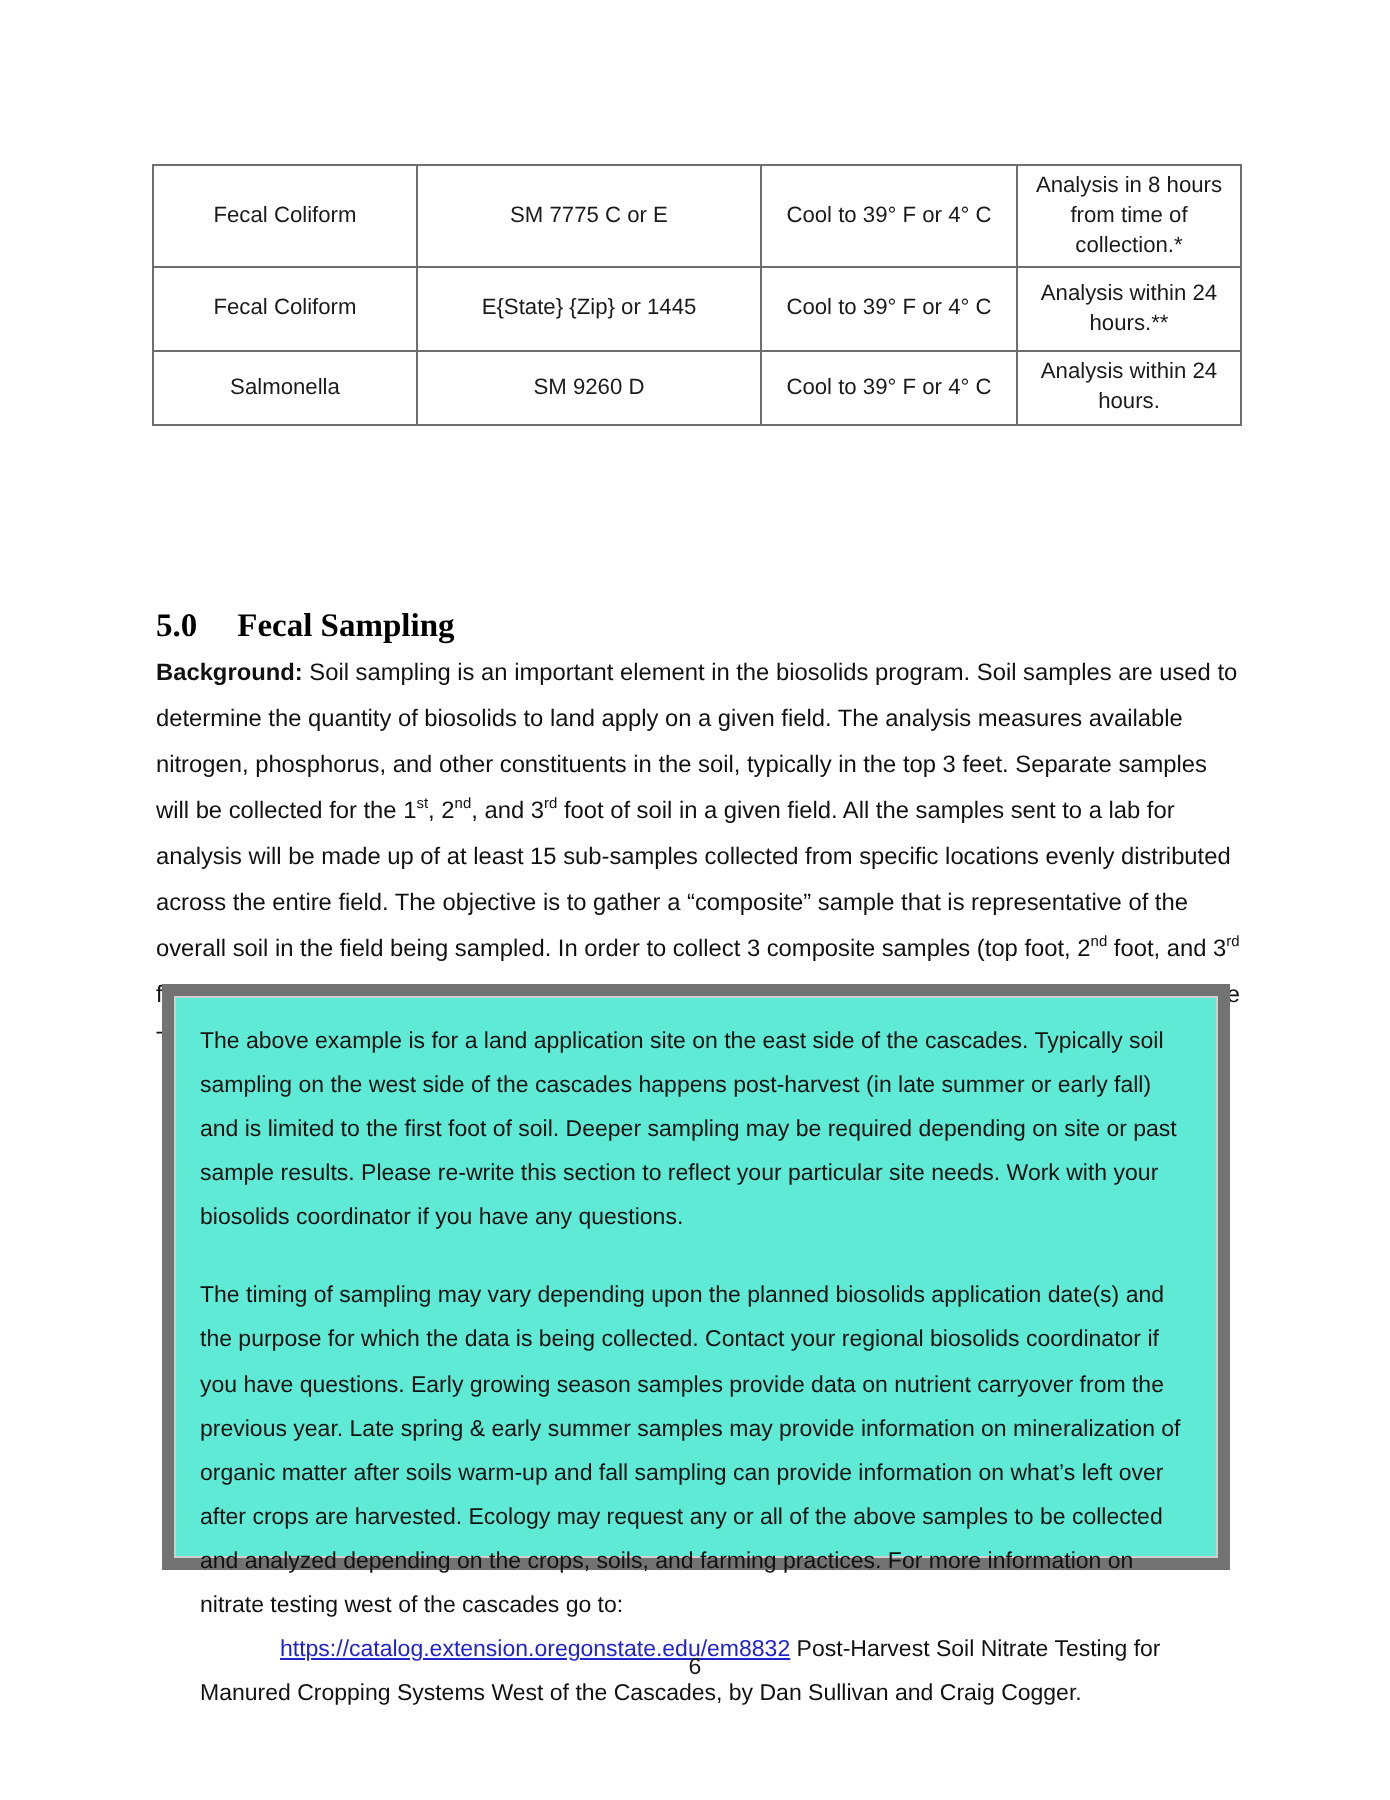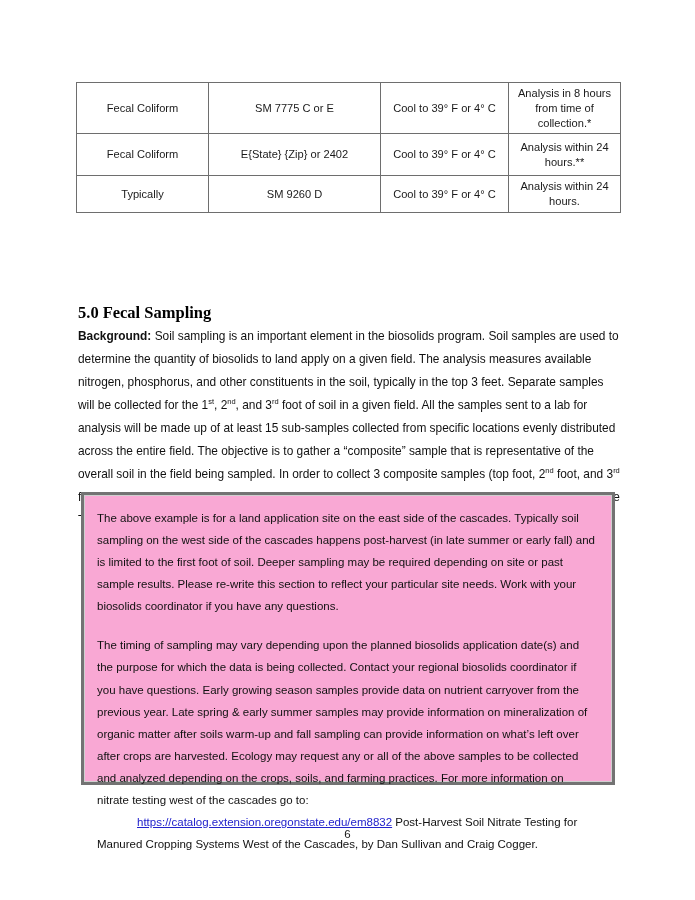--- a/index.html
+++ b/index.html
@@ -73,21 +73,21 @@
   .section-heading {
     position: absolute;
     left: 78px;
     top: 303px;
     font-family: "Liberation Serif", serif;
     font-weight: bold;
     font-size: 16.5px;
     color: #000000;
     white-space: pre;
   }
-  .section-heading .num { margin-right: 4px; }
+  .section-heading .num { margin-right: 20px; }
 
   
   .body-para {
     position: absolute;
     left: 78px;
     top: 325px;
     width: 542px;
     font-size: 11.9px;
     line-height: 1.93;
     color: #111111;
@@ -100,22 +100,22 @@
     line-height: 0;
   }
 
   
   .callout {
     position: absolute;
     left: 81px;
     top: 492px;
     width: 534px;
     height: 293px;
-    background: #f9a8d4;
-    border: 3px solid #737373;
+    background: #5eead4;
+    border: 6px solid #737373;
     box-sizing: border-box;
     box-shadow: inset 0 0 0 1px #cfcfcf;
   }
   .callout-inner {
     padding: 12px 14px 10px 13px;
   }
   .callout p {
     margin: 0;
     font-size: 11.5px;
     line-height: 1.92;
@@ -154,26 +154,26 @@
     </colgroup>
     <tbody>
       <tr class="row-tall">
         <td>Fecal Coliform</td>
         <td>SM 7775 C or E</td>
         <td>Cool to 39° F or 4° C</td>
         <td>Analysis in 8 hours from time of collection.*</td>
       </tr>
       <tr class="row-mid">
         <td>Fecal Coliform</td>
-        <td>E{State} {Zip} or 2402</td>
+        <td>E{State} {Zip} or 1445</td>
         <td>Cool to 39° F or 4° C</td>
         <td>Analysis within 24 hours.**</td>
       </tr>
       <tr class="row-short">
-        <td>Typically</td>
+        <td>Salmonella</td>
         <td>SM 9260 D</td>
         <td>Cool to 39° F or 4° C</td>
         <td>Analysis within 24 hours.</td>
       </tr>
     </tbody>
   </table>
 
   <div class="footnotes">
   </div>
 

